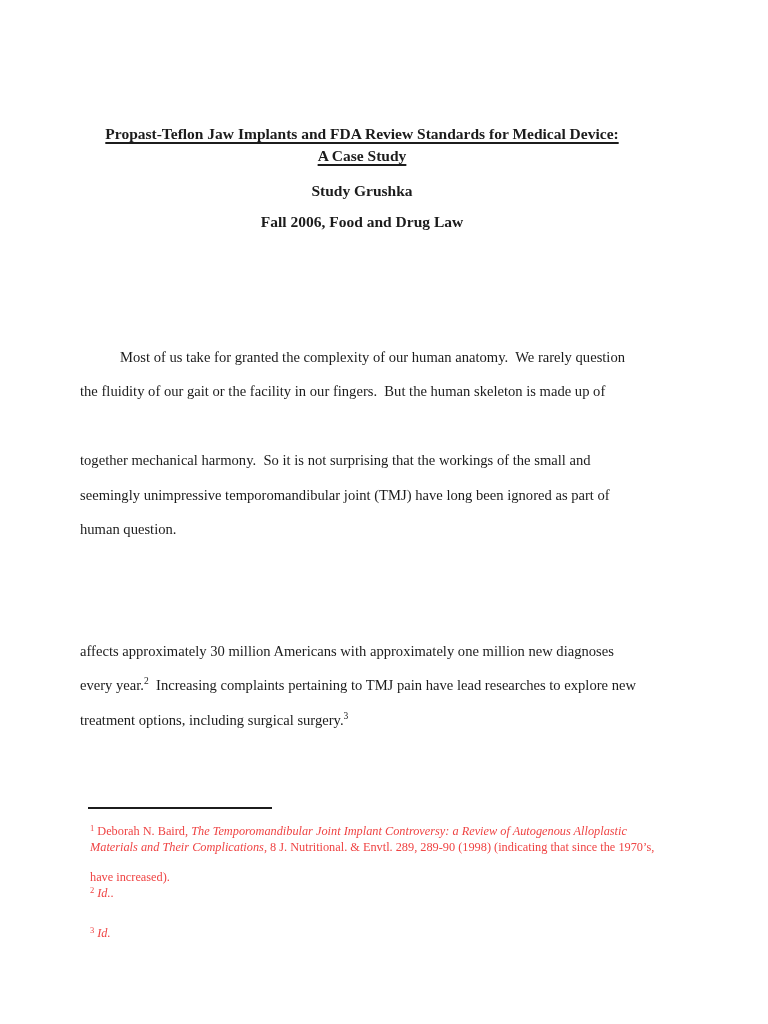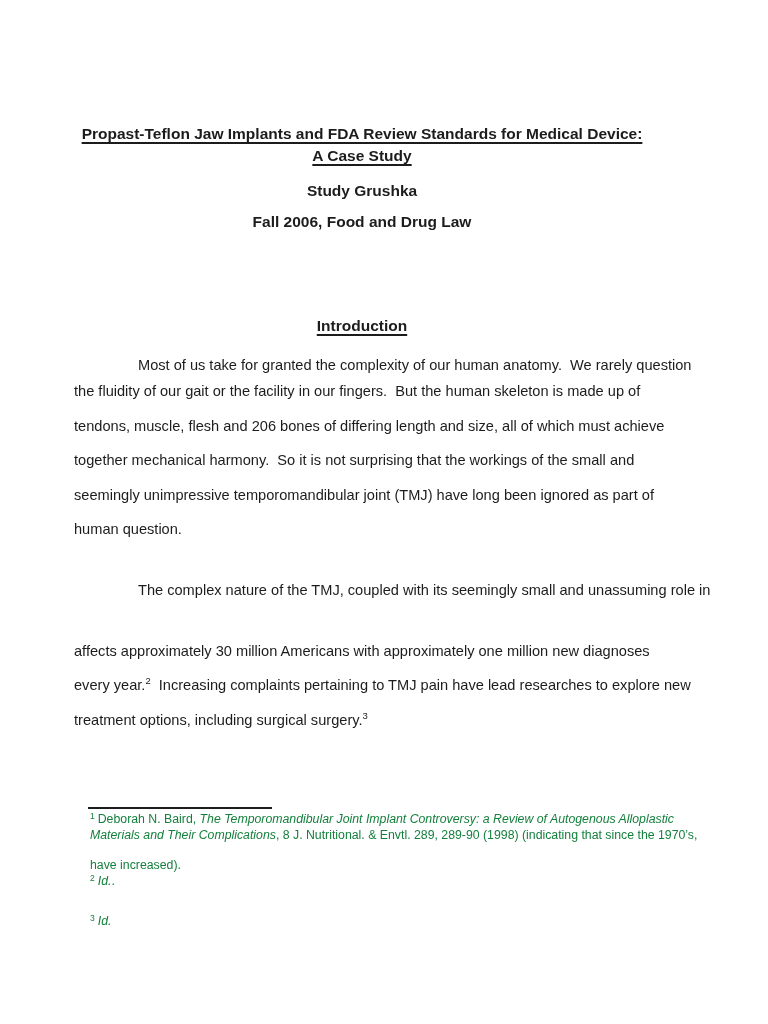--- a/index.html
+++ b/index.html
@@ -1,48 +1,48 @@
 <!DOCTYPE html>
 <html><head>
 <meta charset="utf-8">
 <style>
   html, body { margin: 0; padding: 0; background: #ffffff; }
   .page {
     position: relative;
     width: 768px;
     height: 1024px;
     background: #ffffff;
-    font-family: Liberation Sans, sans-serif;
+    font-family: Liberation Serif, serif;
     color: #1c1c1c;
     overflow: hidden;
   }
   .tline, .hline, .cline {
     position: absolute;
     left: 0;
     width: 724px; 
     text-align: center;
     font-weight: bold;
     font-size: 15.5px;
     line-height: 19px;
     white-space: pre;
   }
   .tline, .hline {
     text-decoration: underline;
     text-decoration-thickness: 1.5px;
     text-underline-offset: 3px;
   }
   .line {
     position: absolute;
-    left: 74px;
+    left: 80px;
     font-size: 14.6px;
     line-height: 17px;
     white-space: pre;
     color: #1c1c1c;
   }
-  .indent { left: 138px; margin-top: 8px; }
+  .indent { left: 120px; }
   .bsup {
     font-size: 9.5px;
     line-height: 0;
     position: relative;
     top: -6px;
     vertical-align: baseline;
   }
   .fnsep {
     position: absolute;
     left: 88px;
@@ -50,21 +50,22 @@
     width: 184px;
     height: 2px;
     background: #1c1c1c;
   }
   .fline {
     position: absolute;
     left: 90px;
     font-size: 12.3px;
     line-height: 14px;
     white-space: pre;
-    color: #15803d;
+    color: #ef4444;
+    margin-top: 12px;
   }
   .fsup {
     font-size: 8.5px;
     line-height: 0;
     position: relative;
     top: -4px;
     margin-right: 3px;
     vertical-align: baseline;
   }
   .it { font-style: italic; }
@@ -72,30 +73,27 @@
 </head>
 <body>
 
 <div class="page">
 
   <div class="tline" style="top:124px">Propast-Teflon Jaw Implants and FDA Review Standards for Medical Device:</div>
   <div class="tline" style="top:146px">A Case Study</div>
   <div class="cline" style="top:181px">Study Grushka</div>
   <div class="cline" style="top:212px">Fall 2006, Food and Drug Law</div>
 
-  <div class="hline" style="top:316px">Introduction</div>
 
   <div class="line indent" style="top:349px">Most of us take for granted the complexity of our human anatomy.  We rarely question</div>
   <div class="line" style="top:383px">the fluidity of our gait or the facility in our fingers.  But the human skeleton is made up of</div>
-  <div class="line" style="top:418px">tendons, muscle, flesh and 206 bones of differing length and size, all of which must achieve</div>
   <div class="line" style="top:452px">together mechanical harmony.  So it is not surprising that the workings of the small and</div>
   <div class="line" style="top:487px">seemingly unimpressive temporomandibular joint (TMJ) have long been ignored as part of</div>
   <div class="line" style="top:521px">human question.</div>
 
-  <div class="line indent" style="top:574px">The complex nature of the TMJ, coupled with its seemingly small and unassuming role in</div>
   <div class="line" style="top:643px">affects approximately 30 million Americans with approximately one million new diagnoses</div>
   <div class="line" style="top:677px"><span>every year.</span><sup class="bsup">2</sup><span>  Increasing complaints pertaining to TMJ pain have lead researches to explore new</span></div>
   <div class="line" style="top:712px"><span>treatment options, including surgical surgery.</span><sup class="bsup">3</sup></div>
 
   <div class="fnsep"></div>
 
   <div class="fline" style="top:812px"><sup class="fsup">1</sup><span>Deborah N. Baird, </span><span class="it">The Temporomandibular Joint Implant Controversy: a Review of Autogenous Alloplastic</span></div>
   <div class="fline" style="top:828px"><span class="it">Materials and Their Complications</span><span>, 8 J. Nutritional. &amp; Envtl. 289, 289-90 (1998) (indicating that since the 1970’s,</span></div>
   <div class="fline" style="top:858px">have increased).</div>
   <div class="fline" style="top:874px"><sup class="fsup">2</sup><span class="it">Id.</span><span>.</span></div>

